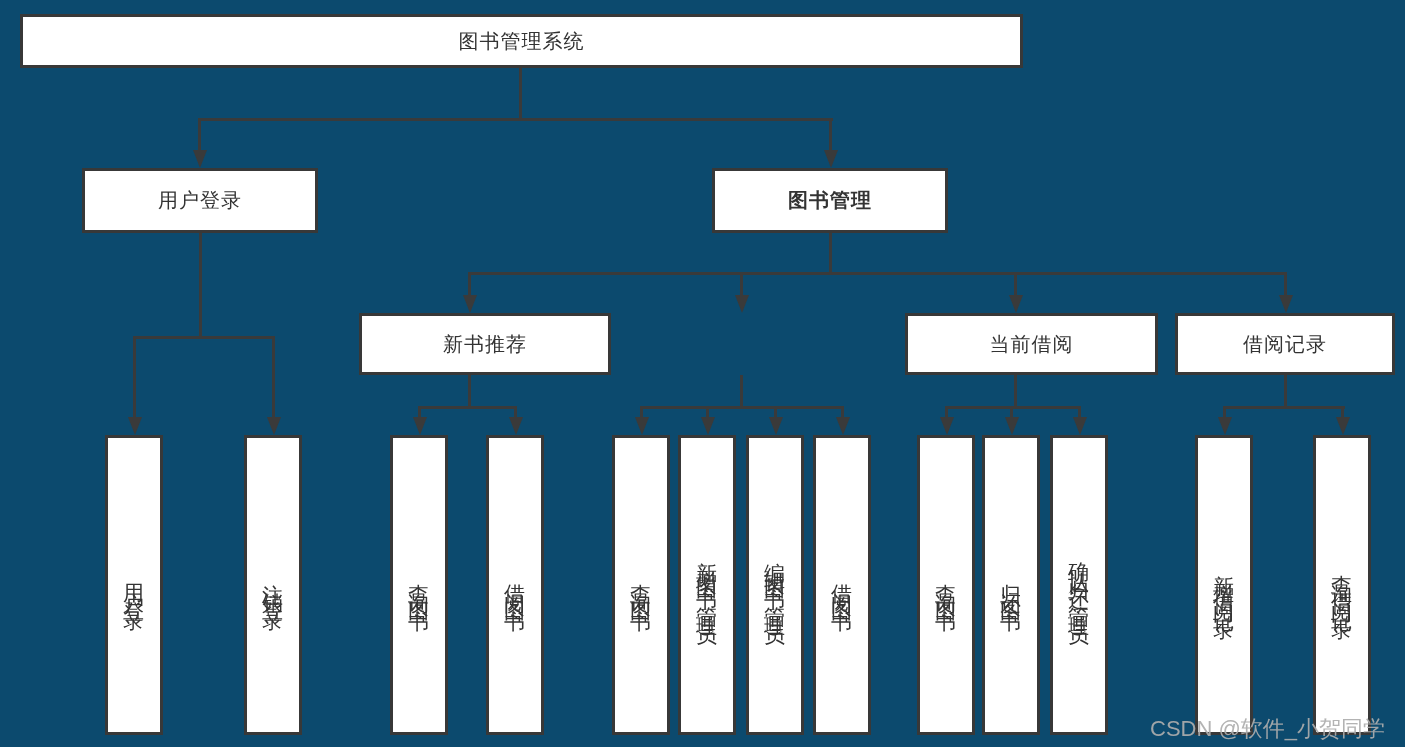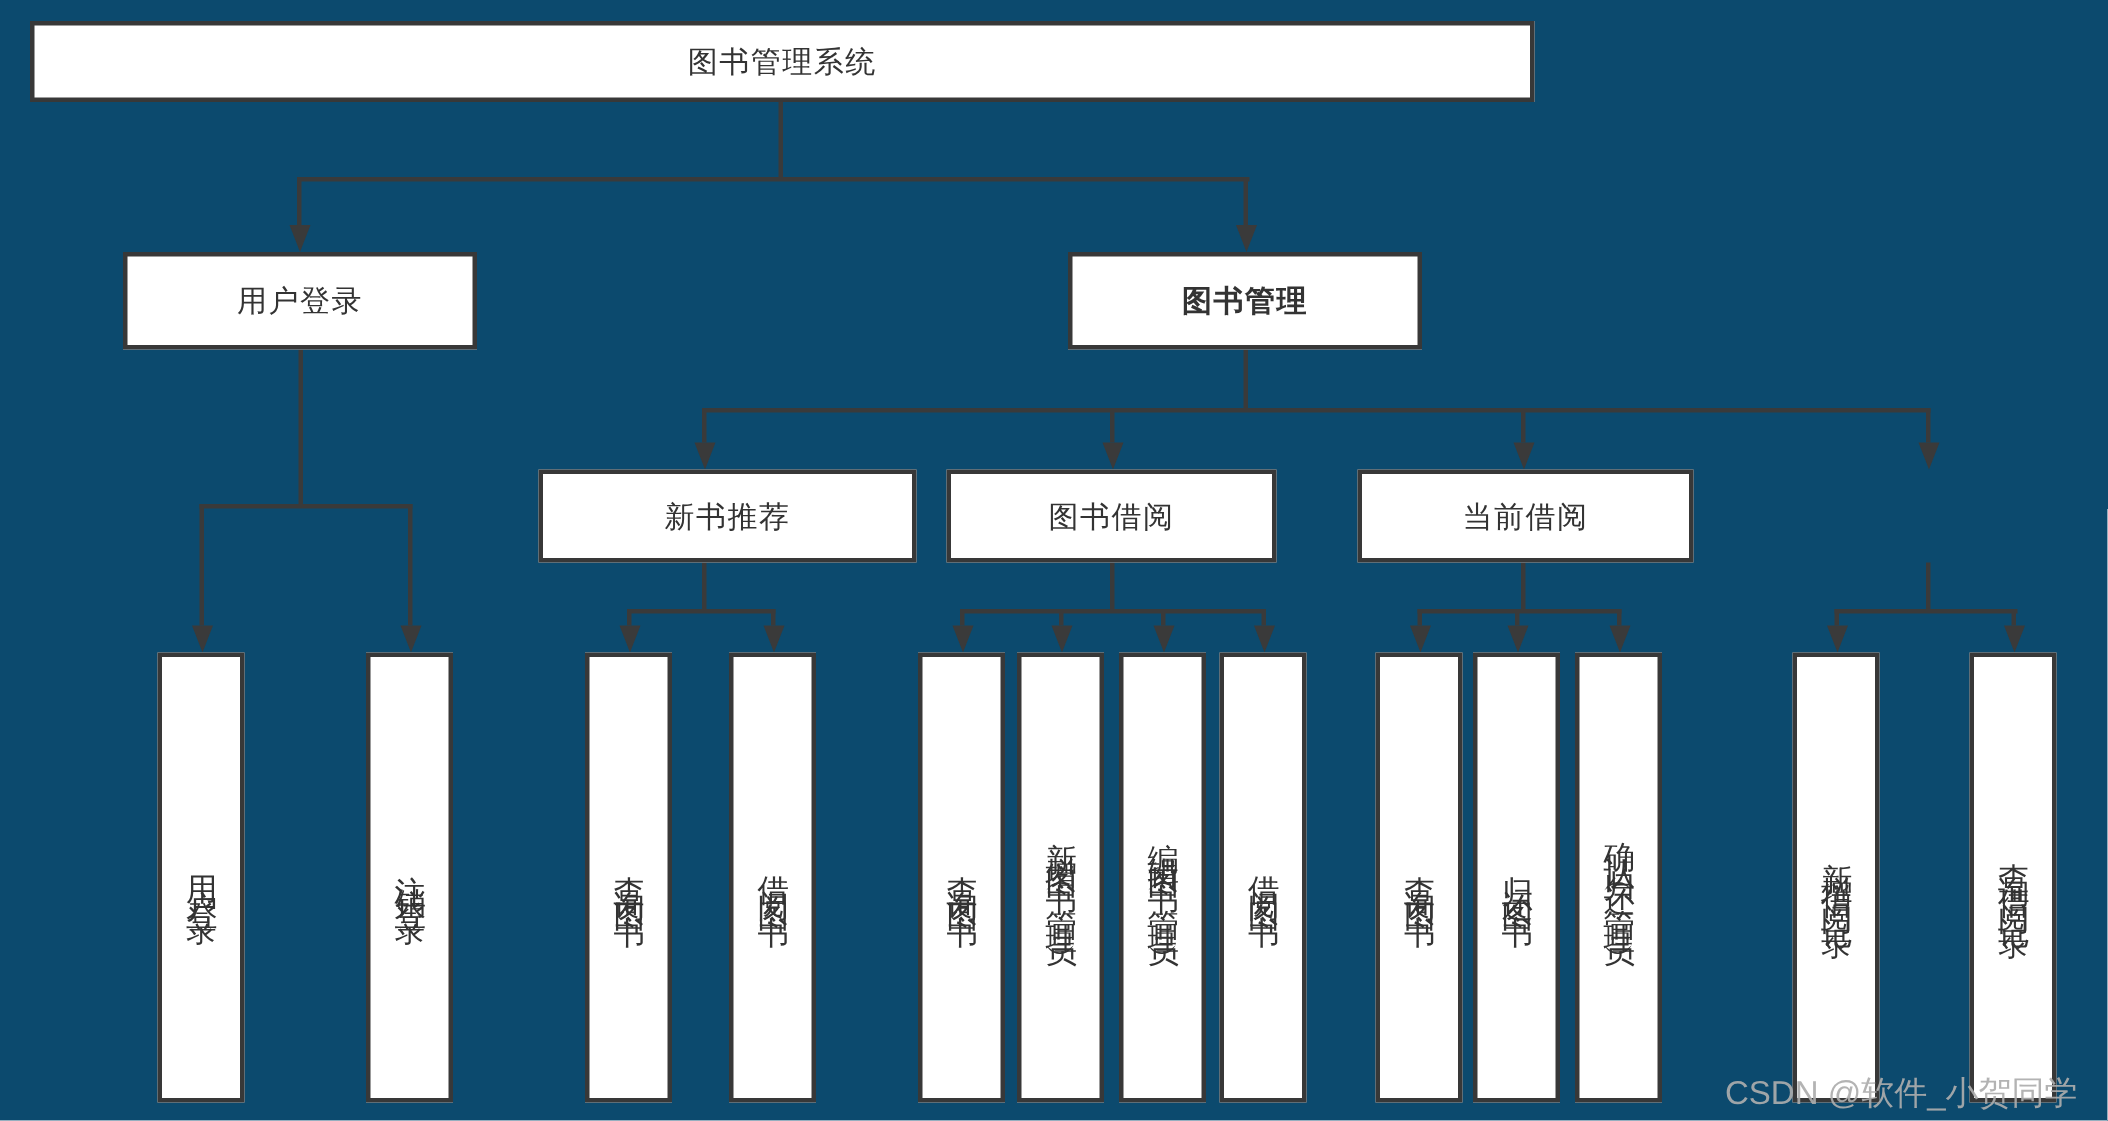--- a/index.html
+++ b/index.html
@@ -87,22 +87,22 @@
 <body>
 
 <div class="canvas">
 
   <div class="hnode root-node" style="left:20px; top:14px; width:1003px;">图书管理系统</div>
 
   <div class="hnode l2-node" style="left:82px; top:168px; width:236px;">用户登录</div>
   <div class="hnode l2-node" style="left:712px; top:168px; width:236px;font-weight:bold;">图书管理</div>
 
   <div class="hnode l3-node" style="left:359px; top:313px; width:252px;">新书推荐</div>
-  <div class="hnode l3-node" style="left:631px; top:313px; width:220px;">图书借阅</div>
-  <div class="hnode l3-node" style="left:905px; top:313px; width:224px;">当前借阅</div>
+  <div class="hnode l3-node" style="left:905px; top:313px; width:253px;">当前借阅</div>
+  <div class="hnode l3-node" style="left:1175px; top:313px; width:220px;">借阅记录</div>
 
   <div class="vnode" style="left:105px;">
     <span>用户登录</span>
     </div>
   <div class="vnode" style="left:244px;">
     <span>注销登录</span>
     </div>
 
   <div class="vnode" style="left:390px;">
     <span>查询图书</span>

